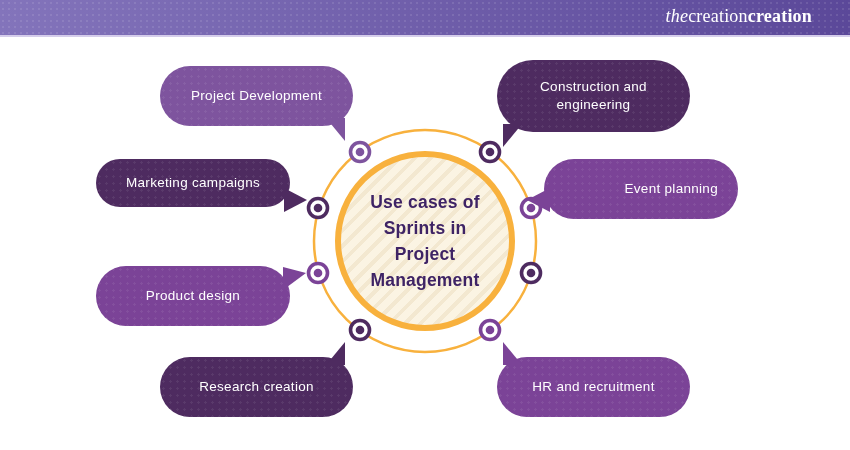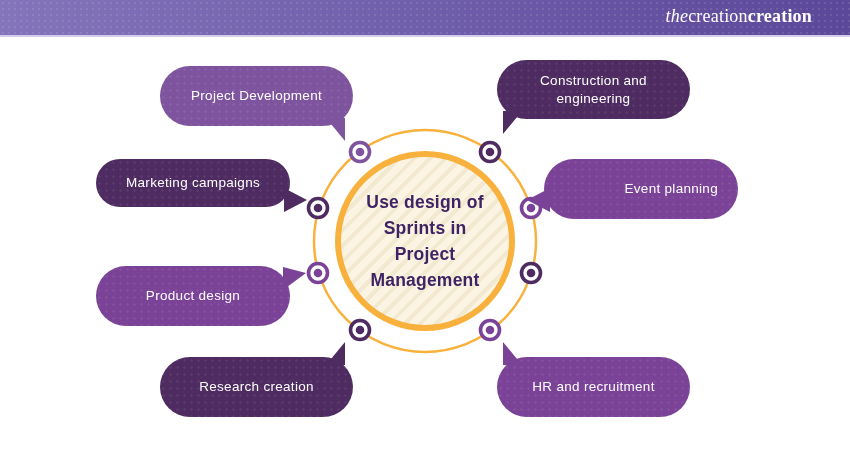--- a/index.html
+++ b/index.html
@@ -38,21 +38,21 @@
       background-color:var(--c);
       background-image:radial-gradient(rgba(255,255,255,.07) 1px,transparent 1.4px);
       background-size:7px 7px;}
   .bubble.dark{--c:var(--bubble-dark,#4e2b60);}
   .bubble.medium{--c:var(--bubble-medium,#7b4397);}
   .bubble.soft{--c:var(--bubble-soft,#7e549e);}
   .bubble::after{content:"";position:absolute;width:0;height:0;}
 
   .b1{left:160px;top:66px;width:193px;height:60px;}
   .b1::after{right:8px;bottom:-15px;border-top:23px solid var(--c);border-left:19px solid transparent;}
-  .b2{left:497px;top:60px;width:193px;height:59px;border-radius:36px;}
+  .b2{left:497px;top:60px;width:193px;height:72px;border-radius:36px;}
   .b2::after{left:6px;bottom:-15px;border-top:23px solid var(--c);border-right:19px solid transparent;}
   .b3{left:96px;top:159px;width:194px;height:48px;}
   .b3::after{right:-17px;top:29px;border-left:23px solid var(--c);border-top:12px solid transparent;border-bottom:12px solid transparent;}
   .b4{left:544px;top:159px;width:194px;height:60px;justify-content:flex-end;}
   .b4::after{left:-17px;top:29px;border-right:23px solid var(--c);border-top:12px solid transparent;border-bottom:12px solid transparent;}
   .b5{left:96px;top:266px;width:194px;height:60px;}
   .b5::after{right:-16px;top:1px;border-left:23px solid var(--c);border-top:6px solid transparent;border-bottom:17px solid transparent;}
   .b6{left:560px;top:266px;width:194px;height:60px;}
   .b6::after{left:-16px;top:1px;border-right:23px solid var(--c);border-top:6px solid transparent;border-bottom:17px solid transparent;}
   .b7{left:160px;top:357px;width:193px;height:60px;}
@@ -108,20 +108,20 @@
   </div>
   <div class="bubble dark b7">
     <span>Research creation</span>
   </div>
   <div class="bubble medium b8">
     <span>HR and recruitment</span>
   </div>
 
   <div class="center-circle">
     <div class="center-title">
-      <span>Use design of</span>
+      <span>Use cases of</span>
       <span>Sprints in</span>
       <span>Project</span>
       <span>Management</span>
     </div>
   </div>
 
 </div>
 
 </body></html>

